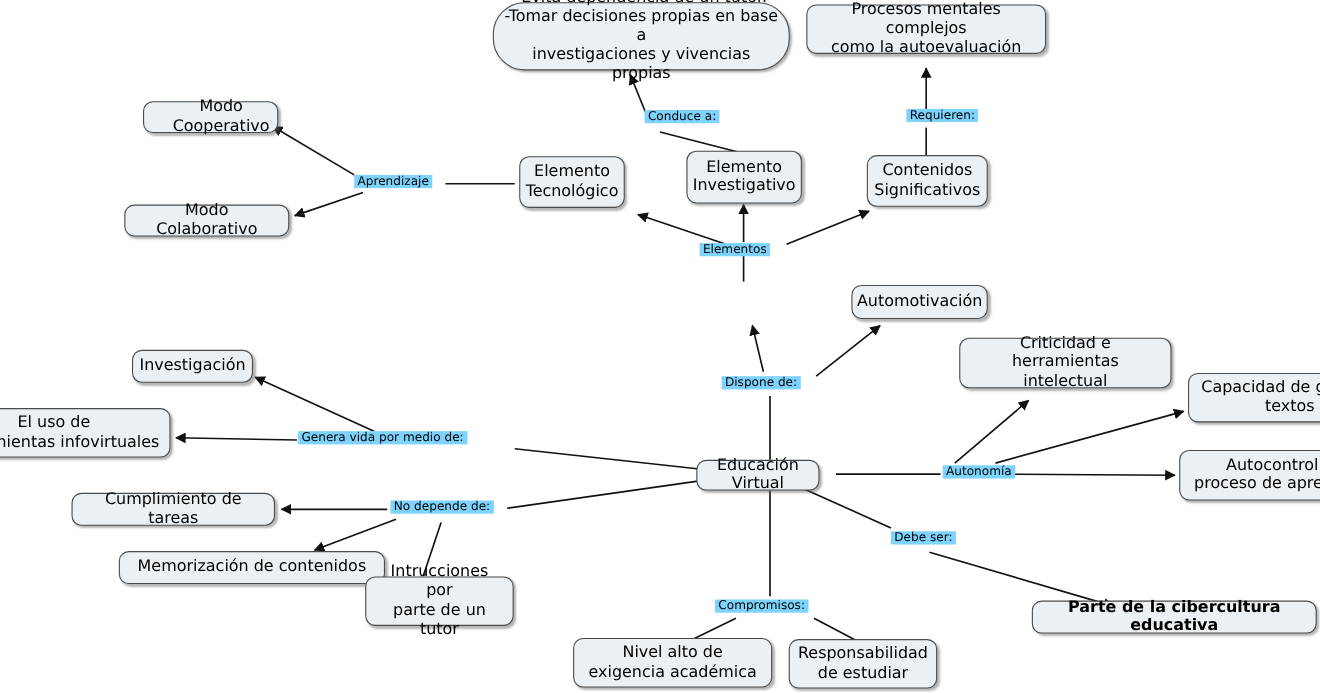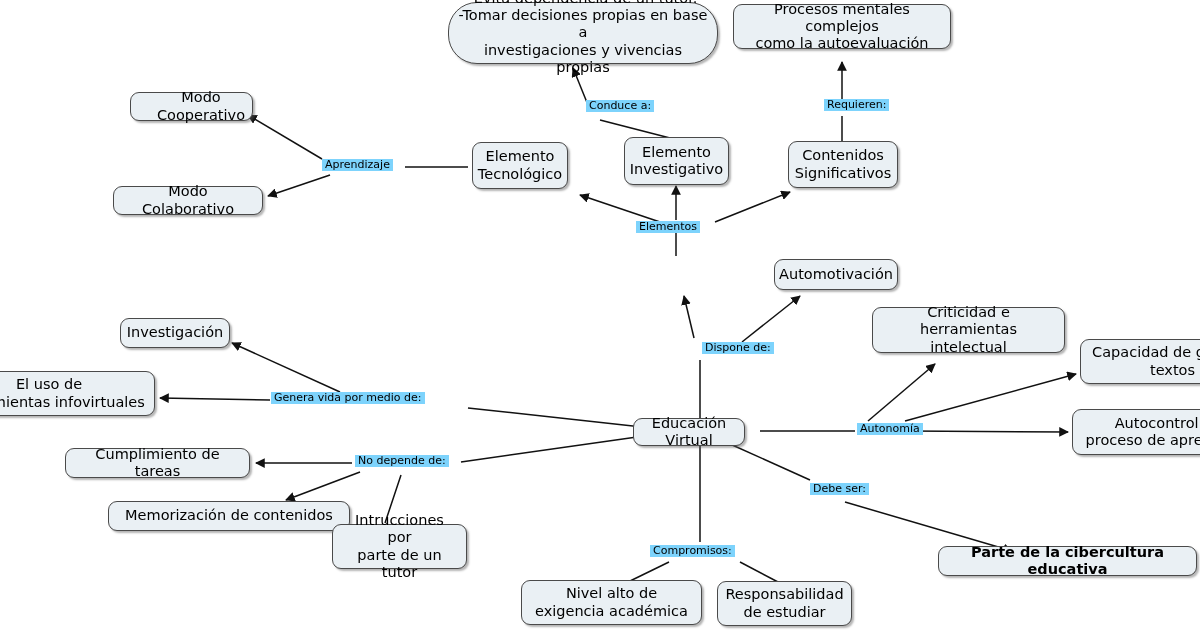--- a/index.html
+++ b/index.html
@@ -152,21 +152,21 @@
   <div class="node" style="left:938px;top:546px;width:259px;height:30px;font-weight:bold;">Parte de la cibercultura educativa</div>
 
   <div class="elabel" style="left:586px;top:100px;">Conduce a:</div>
 
   <div class="elabel" style="left:803px;top:99px;margin-left:21px;">Requieren:</div>
 
   <div class="elabel" style="left:322px;top:159px;">Aprendizaje</div>
 
   <div class="elabel" style="left:636px;top:221px;">Elementos</div>
 
-  <div class="elabel" style="left:656px;top:342px;margin-left:46px;">Dispone de:</div>
+  <div class="elabel" style="left:656px;top:342px;">Dispone de:</div>
 
   <div class="elabel" style="left:271px;top:392px;">Genera vida por medio de:</div>
 
   <div class="elabel" style="left:355px;top:455px;">No depende de:</div>
 
   <div class="elabel" style="left:857px;top:423px;">Autonomía</div>
 
   <div class="elabel" style="left:810px;top:483px;">Debe ser:</div>
 
   <div class="elabel" style="left:650px;top:545px;">Compromisos:</div>

